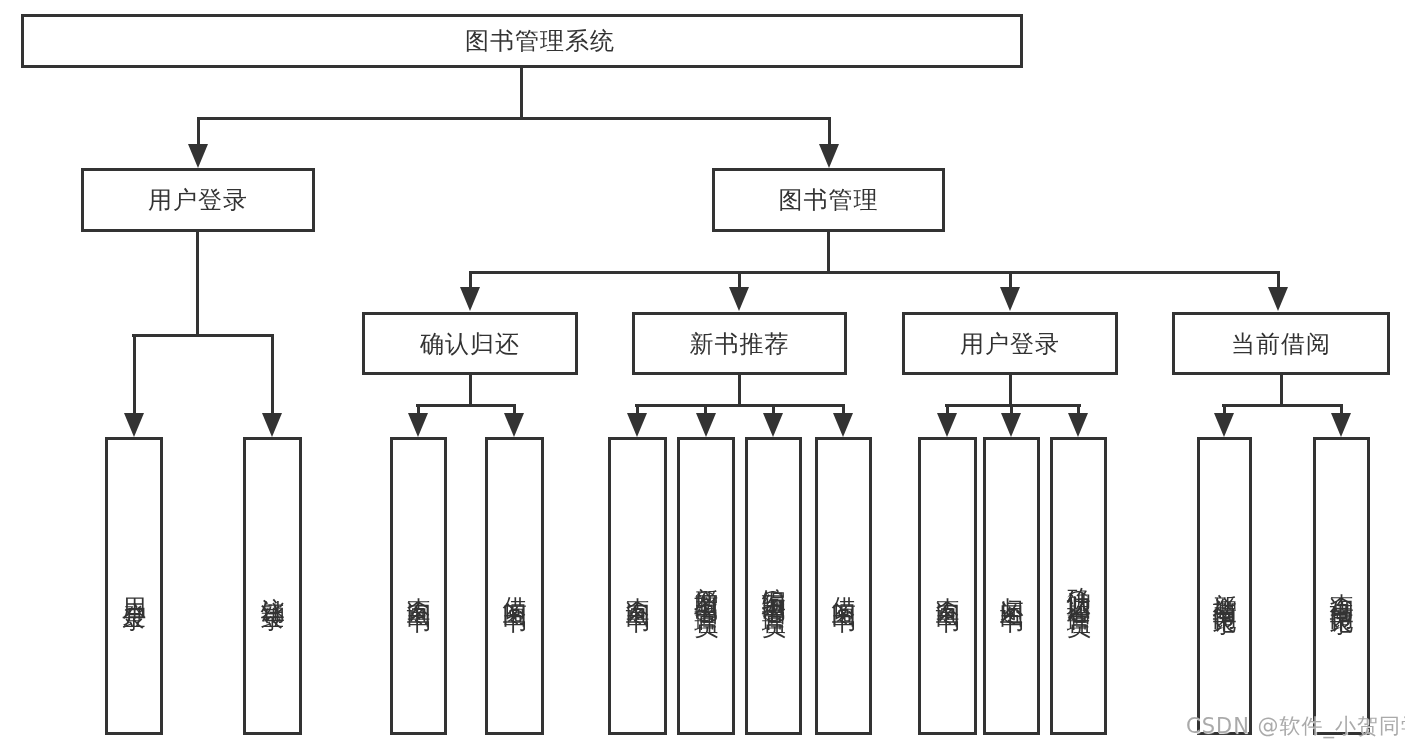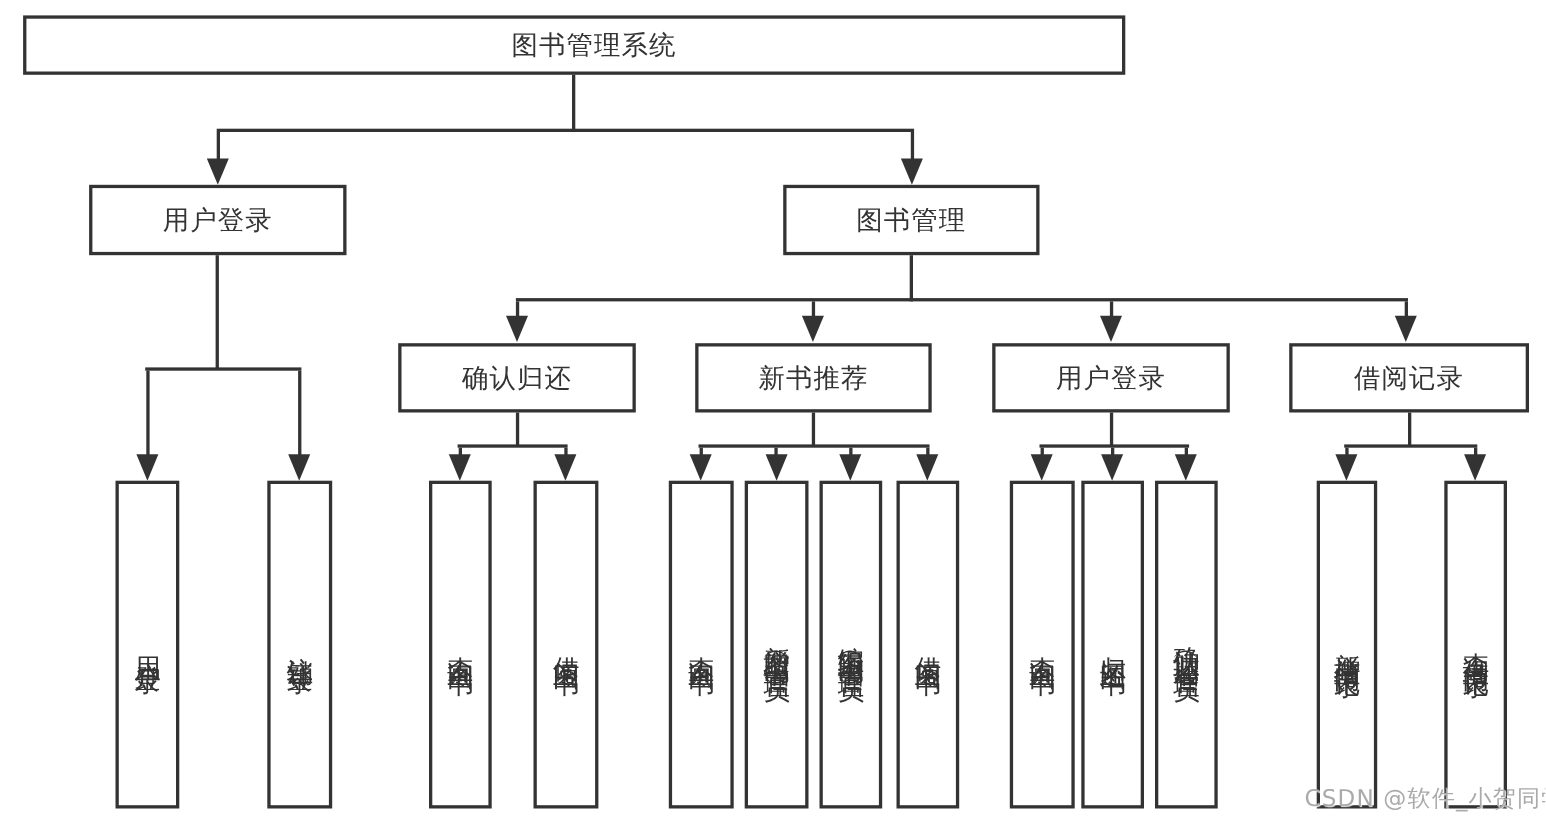--- a/index.html
+++ b/index.html
@@ -108,21 +108,21 @@
   <div class="box" style="left:362px;top:312px;width:216px;height:63px;">
     <span>确认归还</span>
   </div>
   <div class="box" style="left:632px;top:312px;width:215px;height:63px;">
     <span>新书推荐</span>
   </div>
   <div class="box" style="left:902px;top:312px;width:216px;height:63px;">
     <span>用户登录</span>
   </div>
   <div class="box" style="left:1172px;top:312px;width:218px;height:63px;">
-    <span>借阅记录</span>
+    <span>当前借阅</span>
   </div>
 
   <div class="vline" style="left:469px;top:375px;height:31px;"></div>
   <div class="hline" style="left:416px;top:404px;width:100px;"></div>
   <div class="vline" style="left:417px;top:407px;height:12px;"></div>
   <div class="vline" style="left:513px;top:407px;height:12px;"></div>
   <div class="arrow" style="left:408px;top:413px;"></div>
   <div class="arrow" style="left:504px;top:413px;"></div>
 
   <div class="vline" style="left:738px;top:375px;height:31px;"></div>

